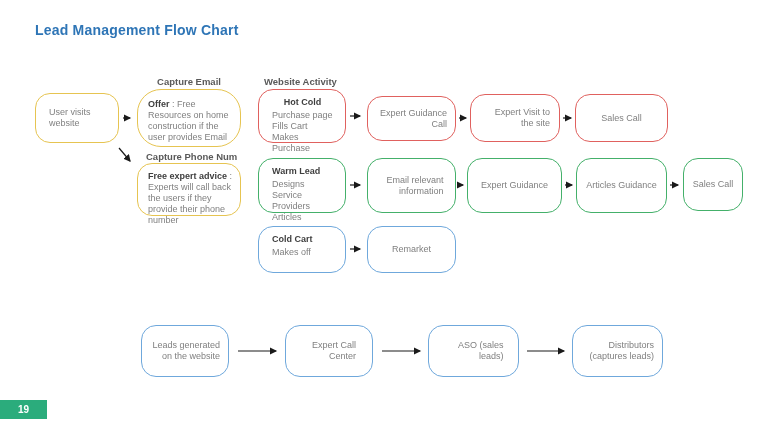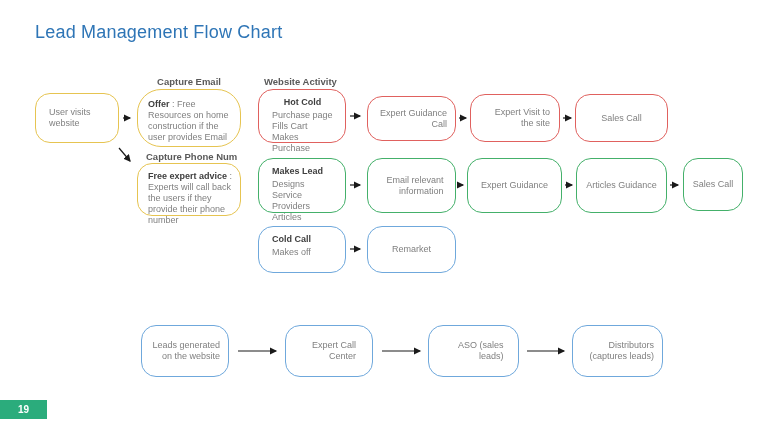--- a/index.html
+++ b/index.html
@@ -1,18 +1,18 @@
 <!DOCTYPE html>
 <html><head>
 <meta charset="utf-8">
 <style>
   html,body{margin:0;padding:0;background:#fff;}
   .stage{position:relative;width:768px;height:432px;background:#ffffff;overflow:hidden;
          font-family:"Liberation Sans", sans-serif;}
-  .title{position:absolute;left:35px;top:22px;font-size:18px;font-weight:normal;color:#2E75B6;letter-spacing:.2px;}
+  .title{position:absolute;left:35px;top:22px;font-size:14px;font-weight:bold;color:#2E75B6;letter-spacing:.2px;}
   .box{position:absolute;background:#fff;border:1.5px solid #999;border-radius:15px;box-sizing:border-box;
        font-size:9px;color:#808080;line-height:11px;}
   .yellow{border-color:#E6C451;}
   .red{border-color:#E0615E;}
   .green{border-color:#44B06A;}
   .blue{border-color:#6FA8DC;}
   .center{display:flex;align-items:center;justify-content:center;text-align:right;padding:0 8px;}
   .leadbox{padding:7px 8px 4px 13px;}
   .leadbox .hd{font-weight:bold;color:#3F3F3F;margin-bottom:2px;}
   .hd-center{text-align:center;margin-left:-4px;}
@@ -56,40 +56,40 @@
     <span>Expert Guidance Call</span>
   </div>
   <div class="box red center" style="left:470px;top:94px;width:90px;height:48px;">
     <span style="width:70px;">Expert Visit to the site</span>
   </div>
   <div class="box red center" style="left:575px;top:94px;width:93px;height:48px;">
     <span>Sales Call</span>
   </div>
 
   <div class="box green leadbox" style="left:258px;top:158px;width:88px;height:55px;">
-    <div class="hd">Makes Lead</div>
+    <div class="hd">Warm Lead</div>
     <div>Designs</div>
     <div>Service Providers</div>
     <div>Articles</div>
   </div>
   <div class="box green center" style="left:367px;top:158px;width:89px;height:55px;">
     <span style="width:64px;">Email relevant information</span>
   </div>
   <div class="box green center" style="left:467px;top:158px;width:95px;height:55px;">
     <span>Expert Guidance</span>
   </div>
   <div class="box green center" style="left:576px;top:158px;width:91px;height:55px;">
     <span>Articles Guidance</span>
   </div>
   <div class="box green center" style="left:683px;top:158px;width:60px;height:53px;">
     <span>Sales Call</span>
   </div>
 
   <div class="box blue leadbox" style="left:258px;top:226px;width:88px;height:47px;">
-    <div class="hd">Cold Call</div>
+    <div class="hd">Cold Cart</div>
     <div>Makes off</div>
   </div>
   <div class="box blue center" style="left:367px;top:226px;width:89px;height:47px;">
     <span>Remarket</span>
   </div>
 
   <div class="box blue center" style="left:141px;top:325px;width:88px;height:52px;">
     <span style="width:74px;">Leads generated on the website</span>
   </div>
   <div class="box blue center" style="left:285px;top:325px;width:88px;height:52px;">

